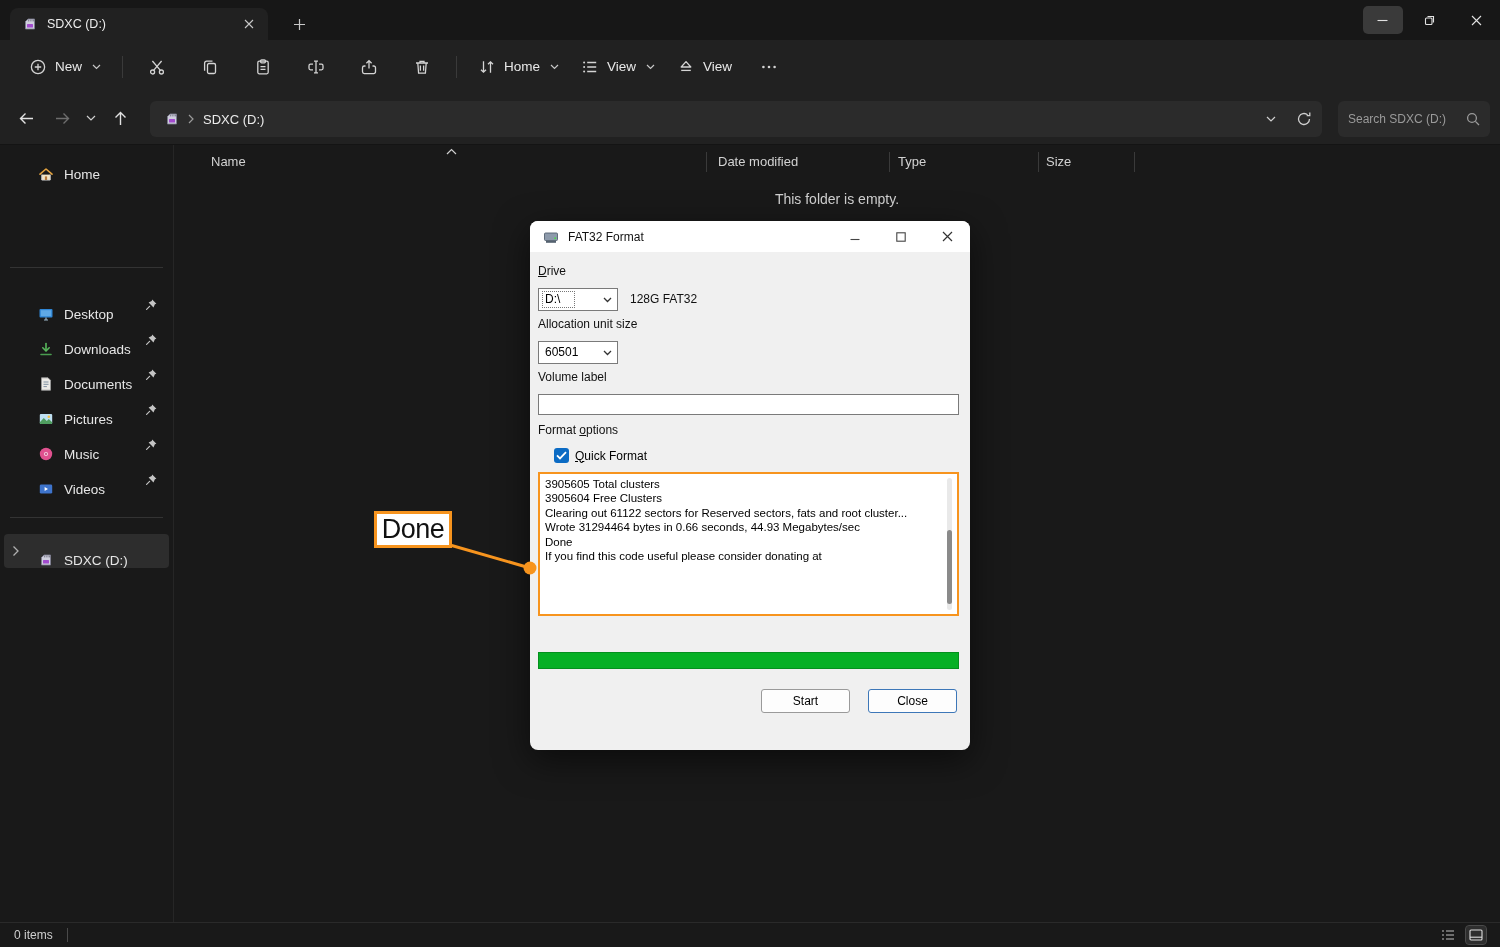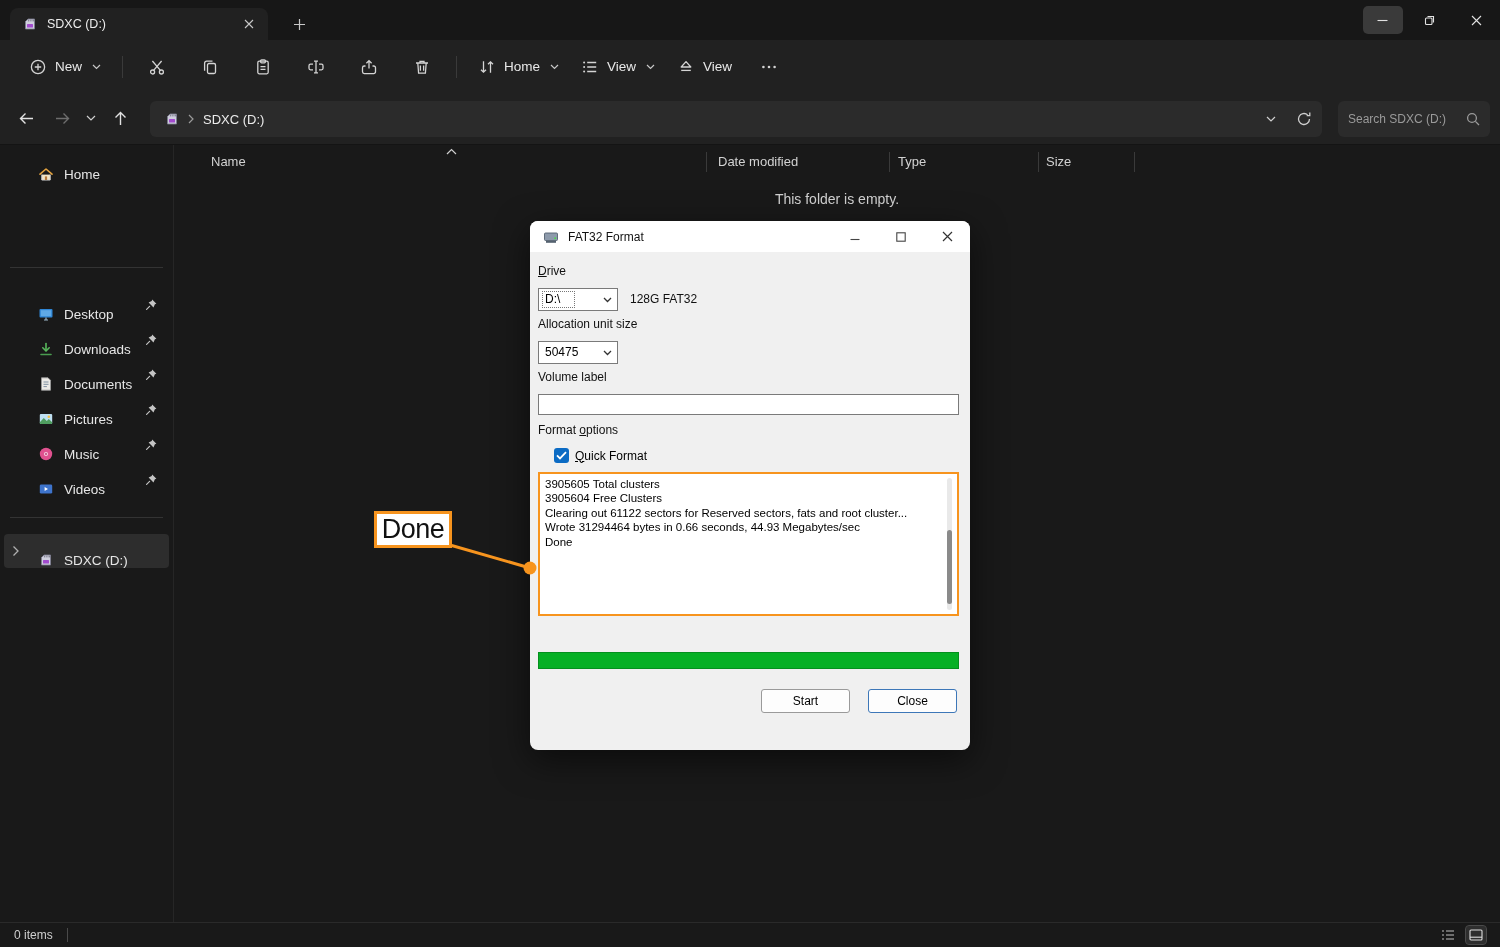--- a/index.html
+++ b/index.html
@@ -496,21 +496,21 @@
       <span class="combo-arrow">
         <svg width="9" height="6" viewBox="0 0 9 6" fill="none" stroke="#333" stroke-width="1.3">
             <path d="M1 1l3.5 3.5L8 1"></path>
           </svg>
       </span>
     </div>
     <div class="dlg-static" style="left:100px;top:71px">128G FAT32</div>
 
     <div class="dlg-label" style="top:96px">Allocation unit size</div>
     <div class="combo" style="top:120px">
-      <span style="padding:0 2px 1px">50475</span>
+      <span style="padding:0 2px 1px">60501</span>
       <span class="combo-arrow">
         <svg width="9" height="6" viewBox="0 0 9 6" fill="none" stroke="#333" stroke-width="1.3">
             <path d="M1 1l3.5 3.5L8 1"></path>
           </svg>
       </span>
     </div>
 
     <div class="dlg-label" style="top:149px">Volume label</div>
     <input class="dlg-input" style="top: 173px;" value="">
 
@@ -524,20 +524,21 @@
       </span>
       <span><span class="mn">Q</span><span>uick Format</span></span>
     </div>
 
     <div class="logbox">
       <div class="logline">3905605 Total clusters</div>
       <div class="logline">3905604 Free Clusters</div>
       <div class="logline">Clearing out 61122 sectors for Reserved sectors, fats and root cluster...</div>
       <div class="logline">Wrote 31294464 bytes in 0.66 seconds, 44.93 Megabytes/sec</div>
       <div class="logline">Done</div>
+      <div class="logline">If you find this code useful please consider donating at</div>
       <span class="log-track"></span>
       <span class="log-thumb"></span>
     </div>
 
     <div class="progress"></div>
 
     <button class="dlg-btn" style="left:231px">Start</button>
     <button class="dlg-btn default" style="left:338px">Close</button>
   </div>
 

